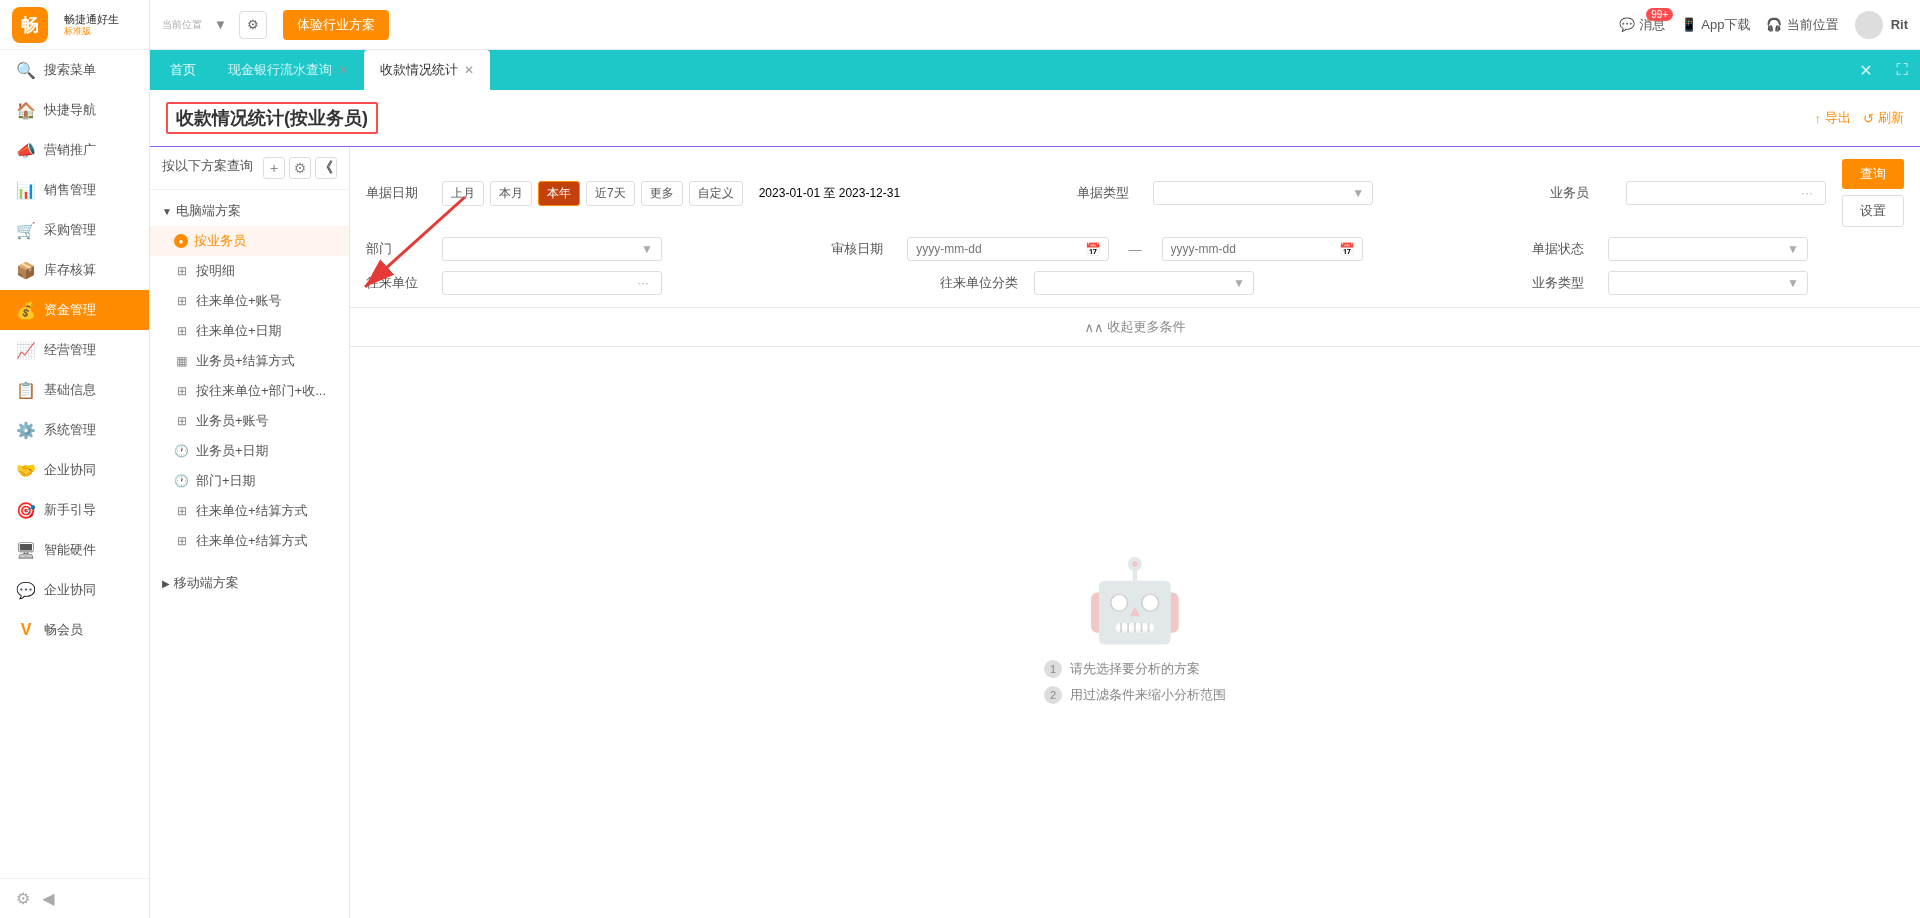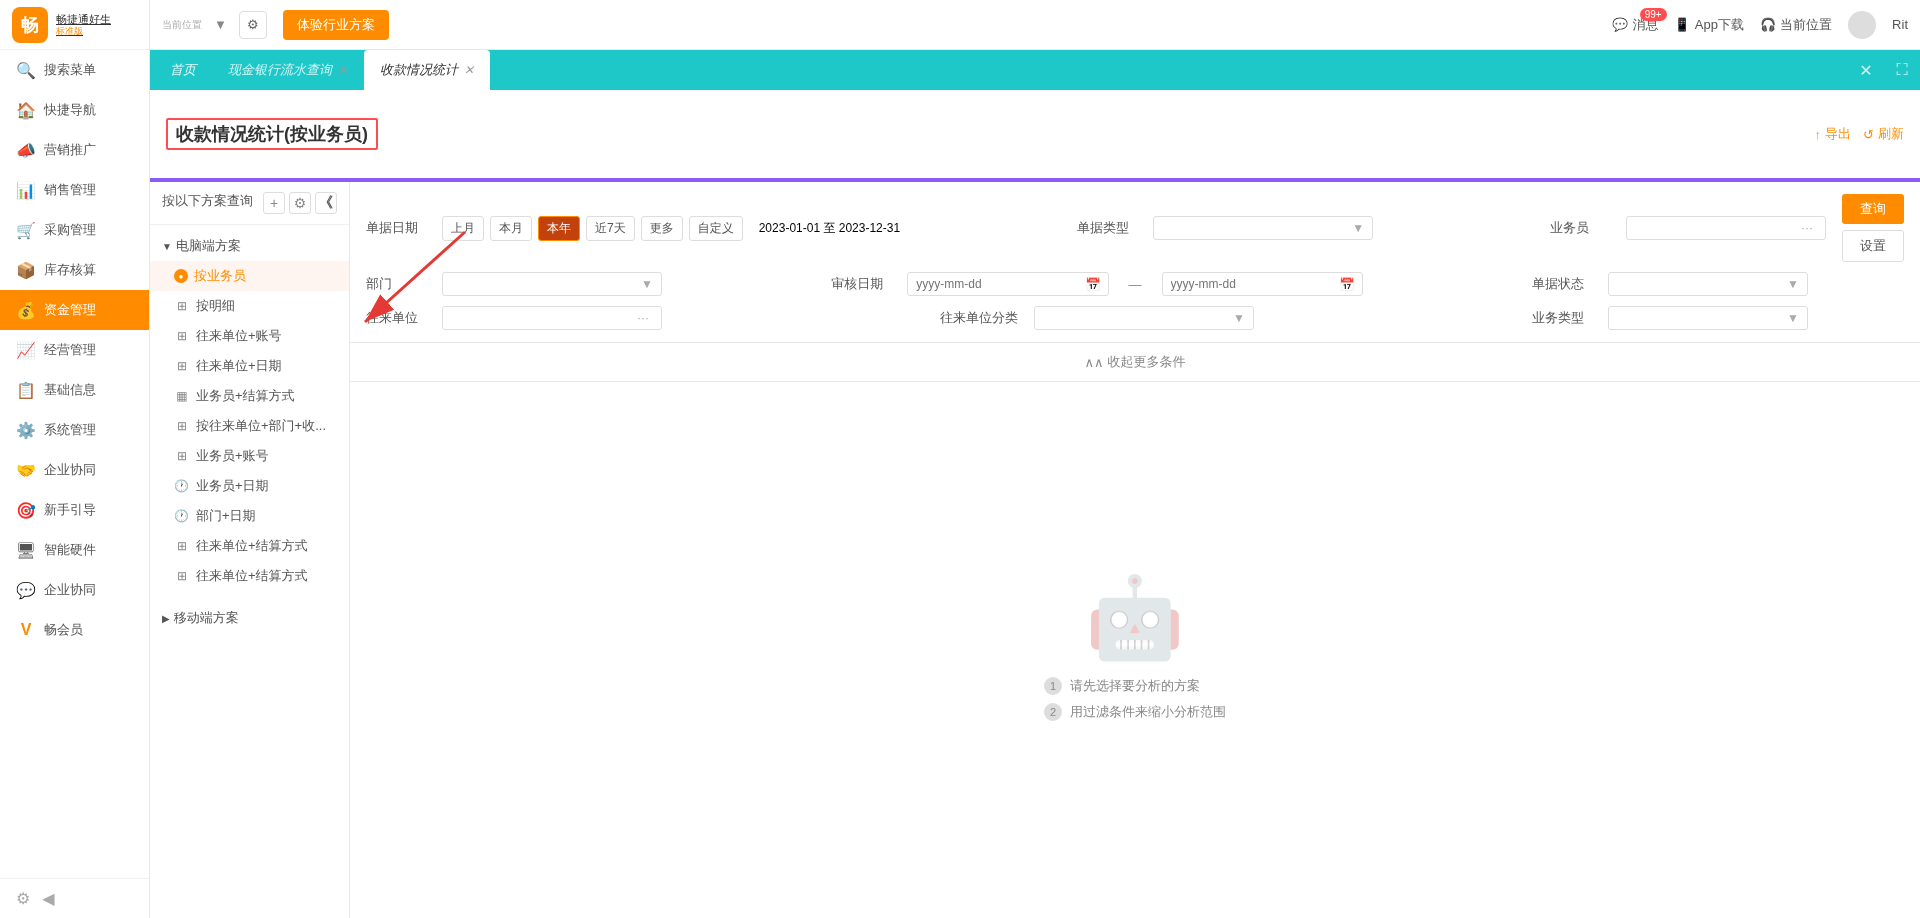--- a/index.html
+++ b/index.html
@@ -2,21 +2,21 @@
 <html><head>
   <meta charset="utf-8">
   <style>
     * { box-sizing: border-box; margin: 0; padding: 0; }
     body { font-family: 'Microsoft YaHei', Arial, sans-serif; font-size: 13px; background: #f5f5f5; display: flex; height: 918px; overflow: hidden; }
 
     
     .sidebar { width: 150px; background: #fff; border-right: 1px solid #e8e8e8; display: flex; flex-direction: column; height: 100%; }
     .sidebar-logo { height: 50px; background: #fff; display: flex; align-items: center; padding: 0 12px; border-bottom: 1px solid #f0f0f0; }
     .logo-icon { width: 36px; height: 36px; background: #ff8c00; border-radius: 8px; display: flex; align-items: center; justify-content: center; color: white; font-size: 18px; font-weight: bold; }
-    .logo-text { margin-left: 8px; font-size: 11px; color: #333; line-height: 1.3; text-decoration: underline; }
+    .logo-text { margin-left: 16px; font-size: 11px; color: #333; line-height: 1.3; }
     .logo-badge { font-size: 9px; color: #ff8c00; }
     .sidebar-nav { flex: 1; overflow-y: auto; }
     .sidebar-item { display: flex; align-items: center; padding: 10px 16px; cursor: pointer; color: #555; font-size: 13px; gap: 8px; }
     .sidebar-item.active { background: #ff8c00; color: white; }
     .sidebar-item-icon { width: 20px; height: 20px; display: flex; align-items: center; justify-content: center; font-size: 16px; }
     .sidebar-footer { padding: 10px 16px; display: flex; gap: 12px; border-top: 1px solid #f0f0f0; }
     .sidebar-footer-icon { color: #aaa; cursor: pointer; font-size: 16px; }
 
     
     .main { flex: 1; display: flex; flex-direction: column; overflow: hidden; }
@@ -29,32 +29,32 @@
     .topbar-solution-btn { background: #ff8c00; color: white; border: none; border-radius: 4px; padding: 6px 14px; cursor: pointer; font-size: 13px; margin-left: 8px; }
     .topbar-right { margin-left: auto; display: flex; align-items: center; gap: 16px; }
     .topbar-msg { display: flex; align-items: center; gap: 4px; color: #555; font-size: 13px; cursor: pointer; position: relative; }
     .badge { background: #ff4d4f; color: white; font-size: 10px; border-radius: 10px; padding: 1px 5px; position: absolute; top: -8px; right: -8px; }
     .topbar-app { display: flex; align-items: center; gap: 4px; color: #555; font-size: 13px; cursor: pointer; }
     .topbar-service { display: flex; align-items: center; gap: 4px; color: #555; font-size: 13px; cursor: pointer; }
     .topbar-avatar { width: 28px; height: 28px; background: #ddd; border-radius: 50%; }
 
     
     .tabbar { height: 40px; background: #1ec8c8; display: flex; align-items: center; padding: 0 4px; position: relative; }
-    .tab { display: flex; align-items: center; padding: 0 16px; height: 40px; cursor: pointer; color: rgba(255,255,255,0.8); font-size: 13px; gap: 6px; font-style: italic; }
+    .tab { display: flex; align-items: center; padding: 0 16px; height: 40px; cursor: pointer; color: rgba(255,255,255,0.8); font-size: 13px; gap: 6px; }
     .tab.home { color: rgba(255,255,255,0.9); }
     .tab.active { background: #fff; color: #333; border-radius: 4px 4px 0 0; }
     .tab-close { color: #999; font-size: 12px; cursor: pointer; }
     .tabbar-right { margin-left: auto; display: flex; align-items: center; gap: 8px; }
     .tabbar-btn { color: rgba(255,255,255,0.8); cursor: pointer; font-size: 16px; width: 28px; height: 28px; display: flex; align-items: center; justify-content: center; }
 
     
     .content { flex: 1; overflow: hidden; display: flex; flex-direction: column; background: #f5f5f5; }
 
     
-    .page-header { background: #fff; padding: 28px 16px; display: flex; align-items: center; border-bottom: 4px solid #8b5cf6; }
+    .page-header { background: #fff; padding: 12px 16px; display: flex; align-items: center; border-bottom: 1px solid #8b5cf6; }
     .page-title { font-size: 18px; font-weight: bold; color: #333; border: 2px solid #ff4d4f; padding: 2px 8px; border-radius: 2px; }
     .page-header-right { margin-left: auto; display: flex; gap: 12px; align-items: center; }
     .export-btn { display: flex; align-items: center; gap: 4px; color: #ff8c00; cursor: pointer; font-size: 13px; }
     .refresh-btn { display: flex; align-items: center; gap: 4px; color: #ff8c00; cursor: pointer; font-size: 13px; }
 
     
     .main-body { display: flex; flex: 1; overflow: hidden; }
 
     
     .left-panel { width: 200px; background: #fff; border-right: 1px solid #e8e8e8; overflow-y: auto; }
@@ -200,21 +200,21 @@
         <span class="badge">99+</span>
       </div>
       <div class="topbar-app">
         <span>📱</span>
         <span>App下载</span>
       </div>
       <div class="topbar-service">
         <span>🎧</span>
         <span>当前位置</span>
       </div>
-      <div style="display:flex;align-items:center;gap:16px;">
+      <div style="display:flex;align-items:center;gap:8px;font-weight:bold;">
         <div class="topbar-avatar"></div>
         <span style="color:#555;font-size:13px;">Rit</span>
       </div>
     </div>
   </div>
 
   <div class="tabbar">
     <div class="tab home">
       <span>首页</span>
     </div>

